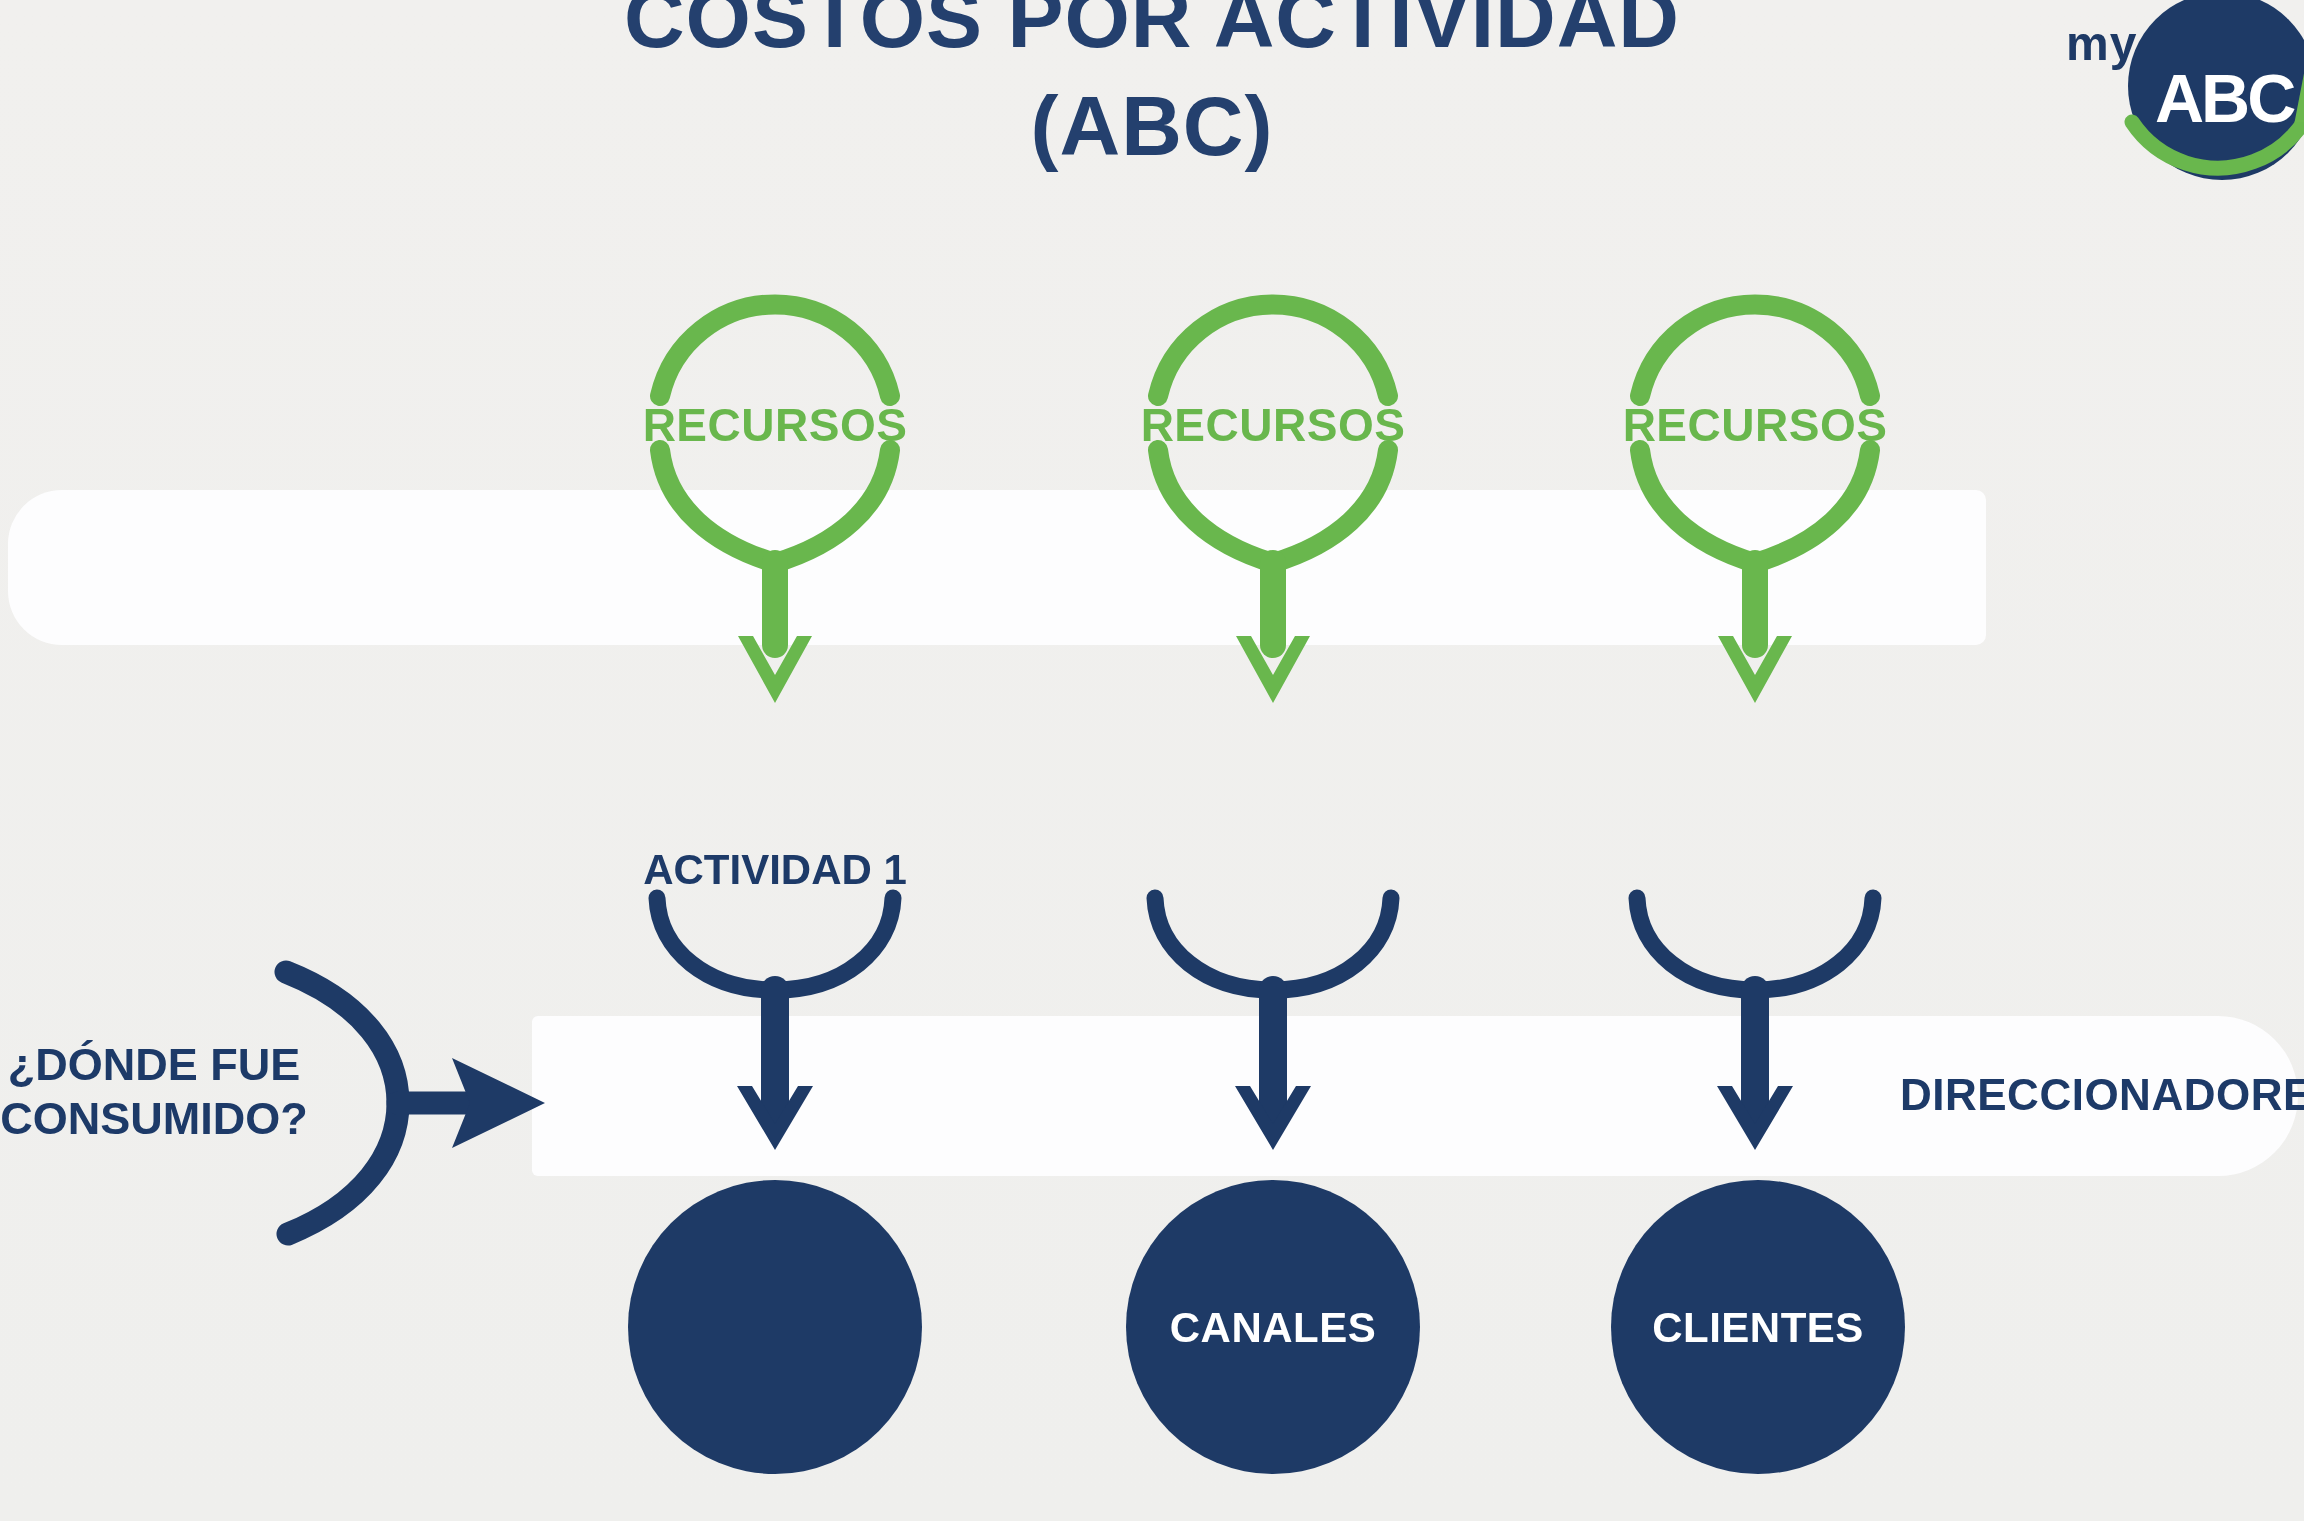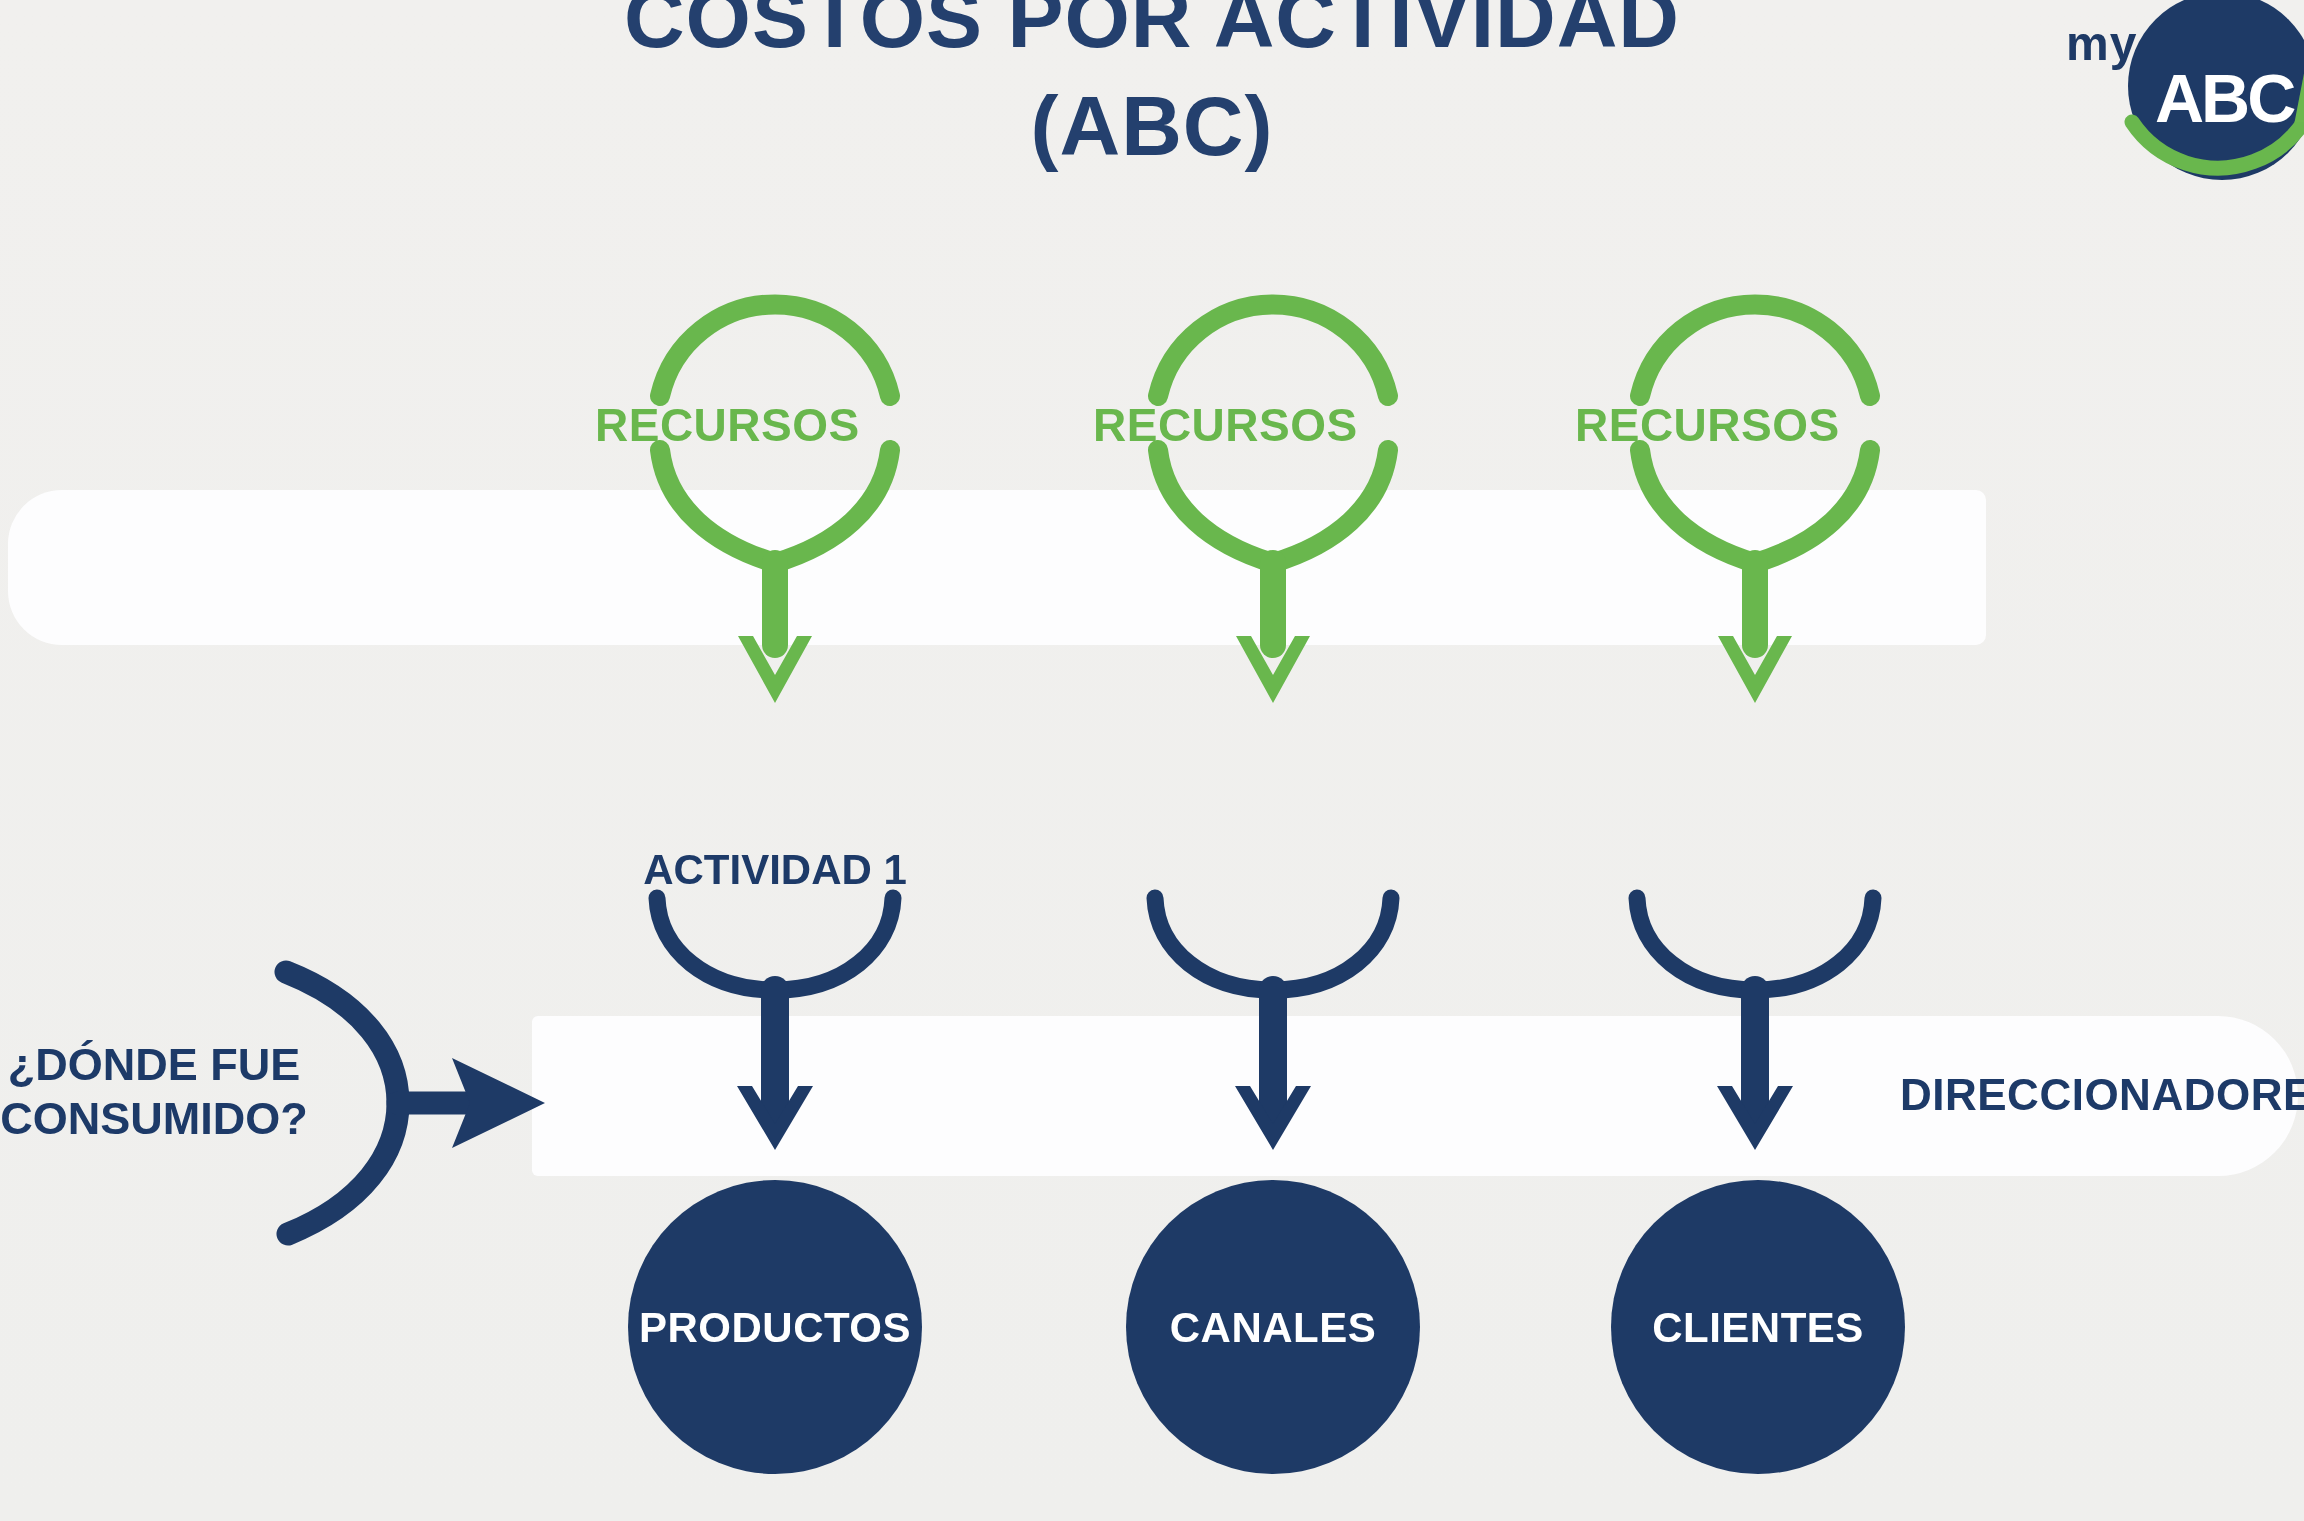--- a/index.html
+++ b/index.html
@@ -32,21 +32,21 @@
     font-size:45px;font-weight:700;line-height:54px;
   }
   .drivers{
     position:absolute;left:1900px;top:1070px;width:392px;
     text-align:left;color:#1d3a68;
     font-size:44px;font-weight:700;letter-spacing:0.5px;
   }
 
   .resource-label{
     position:absolute;top:399px;width:360px;
-    color:#69b74d;
+    text-align:center;color:#69b74d;
     font-size:46px;font-weight:700;line-height:52px;letter-spacing:0.5px;
   }
   .activity-label{
     position:absolute;top:843px;width:400px;
     text-align:center;color:#1d3a68;
     font-size:42px;font-weight:700;line-height:54px;
   }
 
   .glyph{position:absolute;}
 
@@ -139,21 +139,20 @@
     <g fill="none" stroke="#1e3a66" stroke-width="23" stroke-linecap="round">
       <path d="M 286 972 C 362 1002 398 1052 398 1103 C 398 1154 362 1204 288 1234"></path>
       <path d="M 398 1103 L 468 1103"></path>
     </g>
     <path d="M 452 1058 L 545 1103 L 452 1148 L 470 1103 Z" fill="#1e3a66"></path>
   </svg>
 
   <div class="drivers">DIRECCIONADORES</div>
 
   <div class="cost-circle" style="left:628px">
-    <span>PRODUCTOS</span>
   </div>
   <div class="cost-circle" style="left:1126px">
     <span>CANALES</span>
     <span></span>
   </div>
   <div class="cost-circle" style="left:1611px">
     <span>CLIENTES</span>
     <span></span>
   </div>
 

